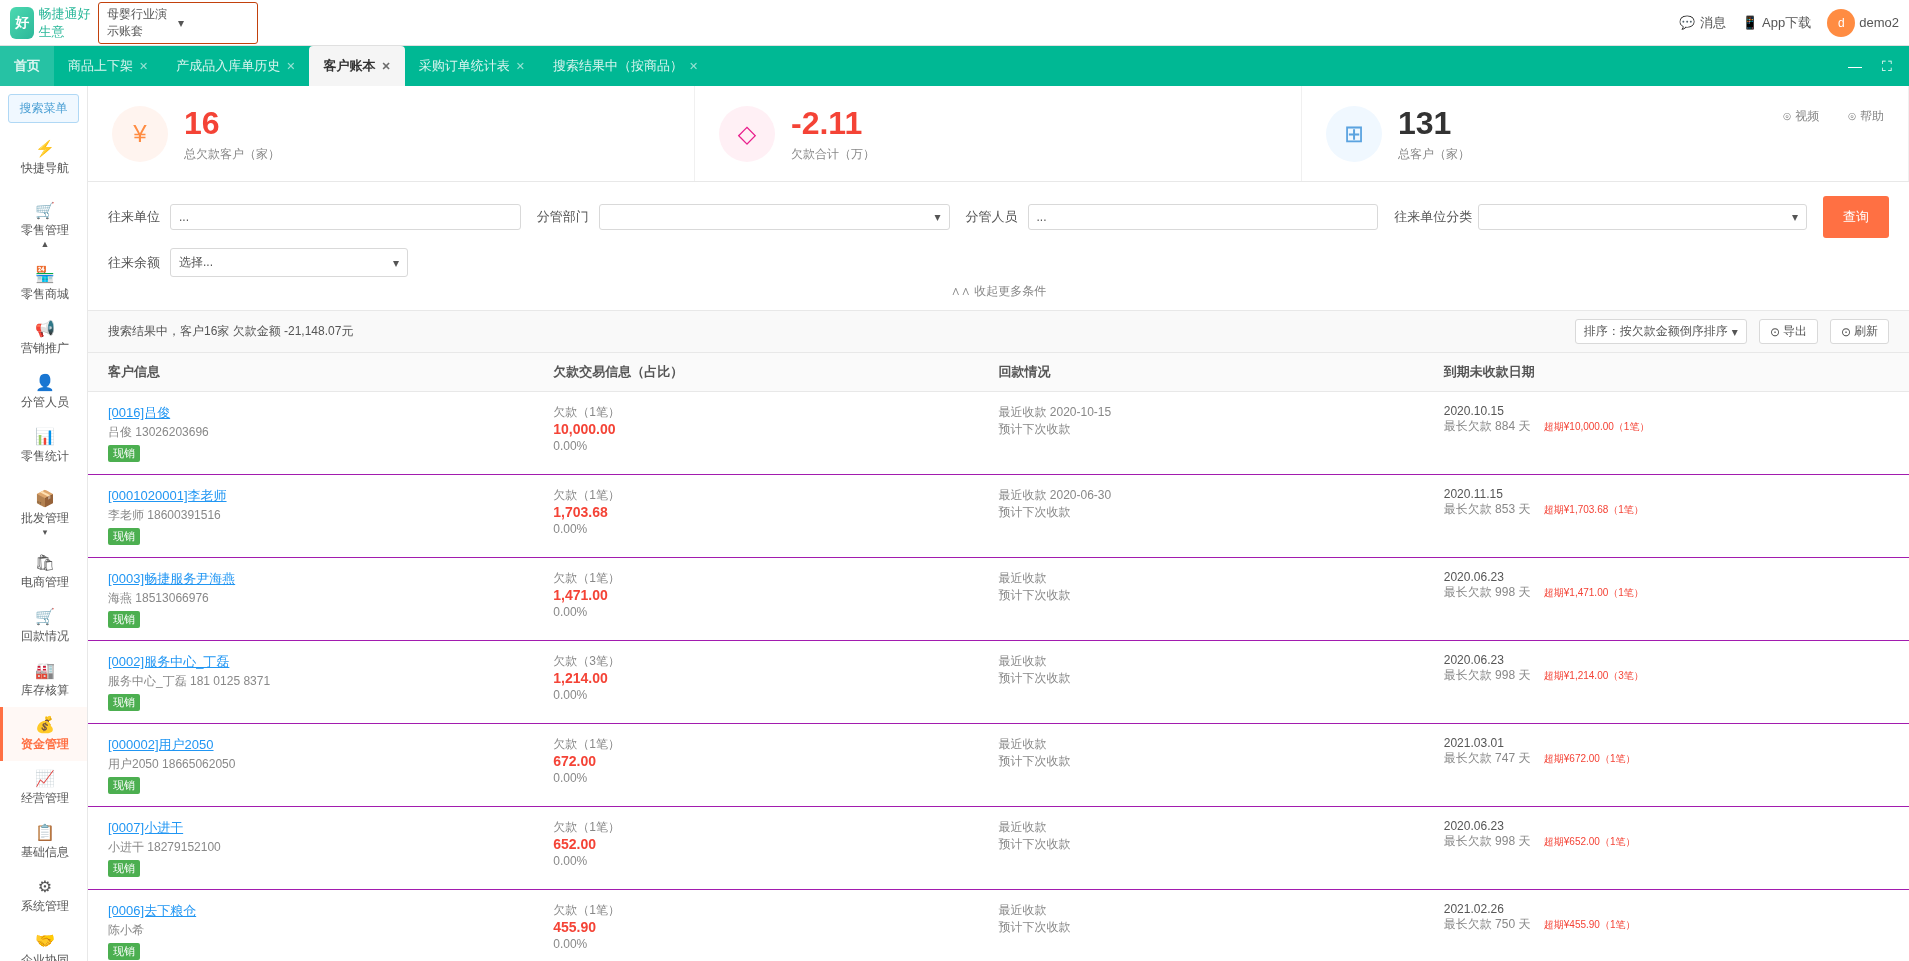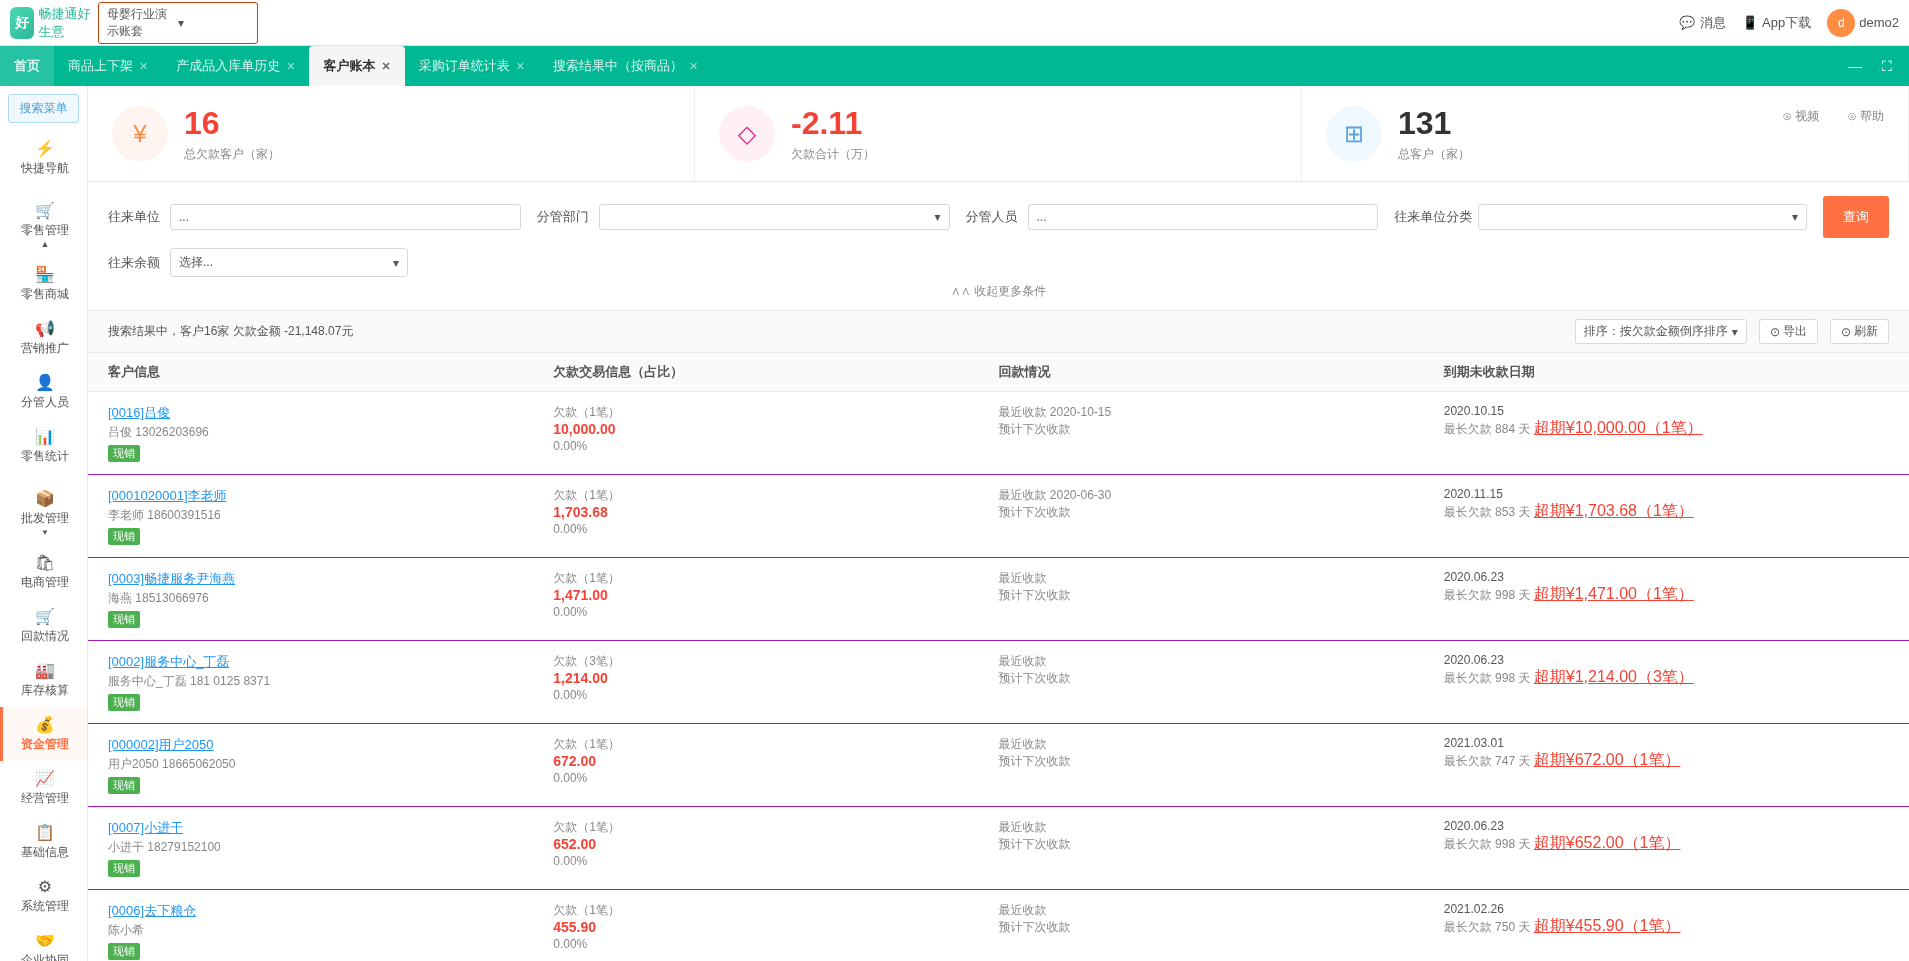--- a/index.html
+++ b/index.html
@@ -79,21 +79,21 @@
     .table-header { display: grid; grid-template-columns: 2fr 2fr 2fr 2fr; padding: 10px 20px; border-bottom: 1px solid #e8e8e8; font-size: 13px; font-weight: bold; color: #555; background: #fafafa; }
     .table-row { display: grid; grid-template-columns: 2fr 2fr 2fr 2fr; padding: 12px 20px; border-bottom: 1px solid #a21caf; align-items: start; }
     .customer-name { color: #2196f3; text-decoration: underline; cursor: pointer; font-size: 13px; }
     .customer-info-sub { font-size: 12px; color: #888; margin-top: 2px; }
     .tag-green { display: inline-block; background: #4caf50; color: white; border-radius: 2px; padding: 1px 5px; font-size: 11px; margin-top: 4px; }
     .debt-amount { color: #f44336; font-size: 14px; font-weight: bold; }
     .debt-note { font-size: 12px; color: #888; }
     .debt-pct { font-size: 12px; color: #888; margin-top: 2px; }
     .collection-info { font-size: 12px; color: #888; }
     .due-date-info { font-size: 12px; color: #555; }
-    .overdue-link { color: #f44336; text-decoration: underline; cursor: pointer; font-size: 16px; }
+    .overdue-link { color: #f44336; cursor: pointer; font-size: 10px; margin-left: 10px; }
     .overdue-days { font-size: 12px; color: #888; }
 
     
     ::-webkit-scrollbar { width: 6px; }
     ::-webkit-scrollbar-track { background: #f5f5f5; }
     ::-webkit-scrollbar-thumb { background: #ccc; border-radius: 3px; }
   </style>
 </head>
 <body>
 

